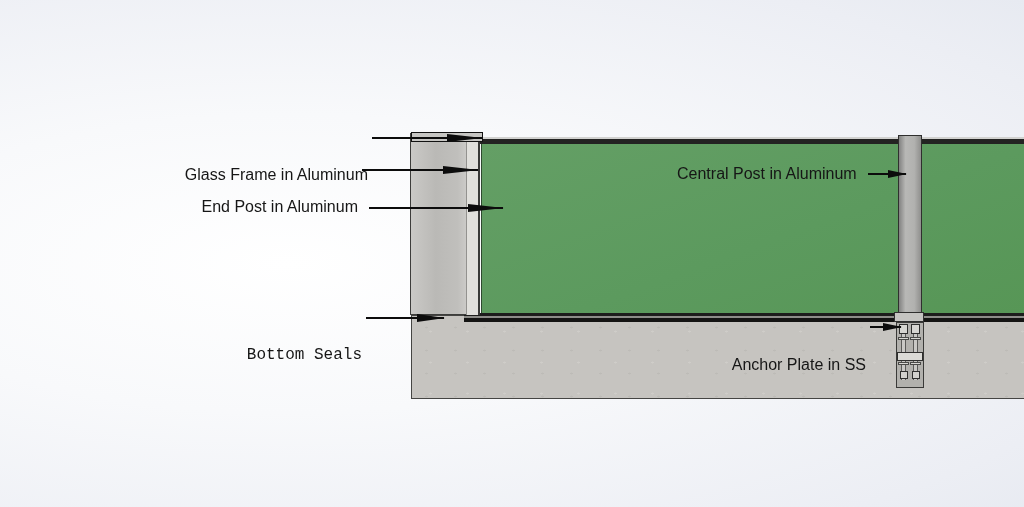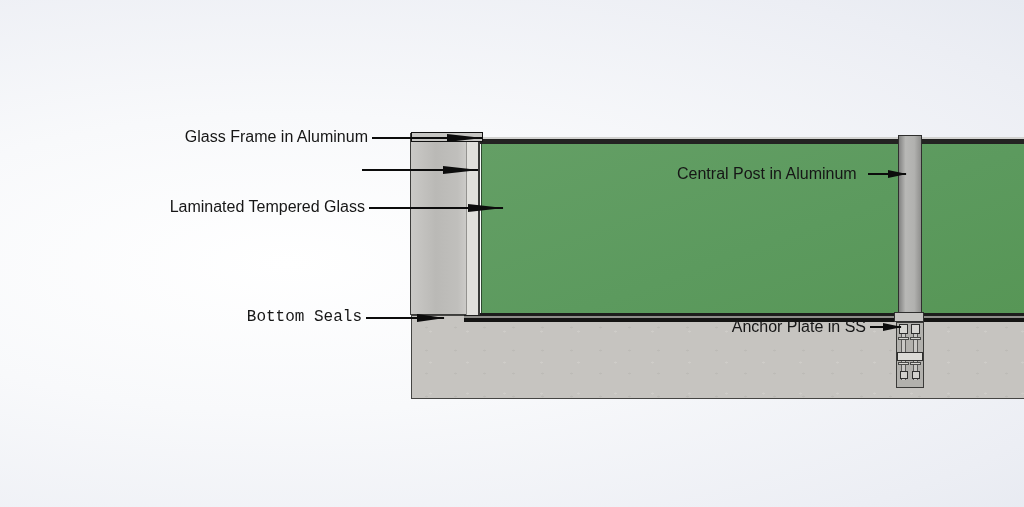--- a/index.html
+++ b/index.html
@@ -65,21 +65,21 @@
   .anchor-plate{
     left:897px;top:352px;width:26px;height:9px;
     background:#dbdad6;border:1px solid #2f2f2e;box-sizing:border-box;
   }
 
   
   .note{
     color:#161616;font-size:16px;line-height:18px;white-space:nowrap;
     letter-spacing:0px;
   }
-  .note.right{text-align:right;}
+  .note.right{text-align:right;margin-top:38px;}
   .leader{height:2px;background:#0c0c0c;}
   .ah{
     position:absolute;right:-1px;top:50%;transform:translateY(-50%);
     width:0;height:0;display:block;
     border-top:4.5px solid transparent;border-bottom:4.5px solid transparent;
   }
   .ah-long{border-left:36px solid #0c0c0c;}
   .ah-med{border-left:28px solid #0c0c0c;}
   .ah-short{border-left:19px solid #0c0c0c;}
 </style>
@@ -127,18 +127,18 @@
       <span class="ah ah-med"></span>
     </div>
   <div class="abs leader" style="left:868px;top:173px;width:38px;">
       <span class="ah ah-short"></span>
     </div>
   <div class="abs leader" style="left:870px;top:326px;width:31px;">
       <span class="ah ah-short"></span>
     </div>
 
   <div class="abs note right" style="right:656px;top:128px;">Glass Frame in Aluminum</div>
-  <div class="abs note right" style="right:659px;top:198px;">Laminated Tempered Glass</div>
+  <div class="abs note right" style="right:666px;top:160px;">End Post in Aluminum</div>
   <div class="abs note right" style="right:662px;top:308px;font-family:Liberation Mono, monospace;">Bottom Seals</div>
   <div class="abs note" style="left:677px;top:165px;">Central Post in Aluminum</div>
   <div class="abs note right" style="right:158px;top:318px;">Anchor Plate in SS</div>
 
 </div>
 
 </body></html>

